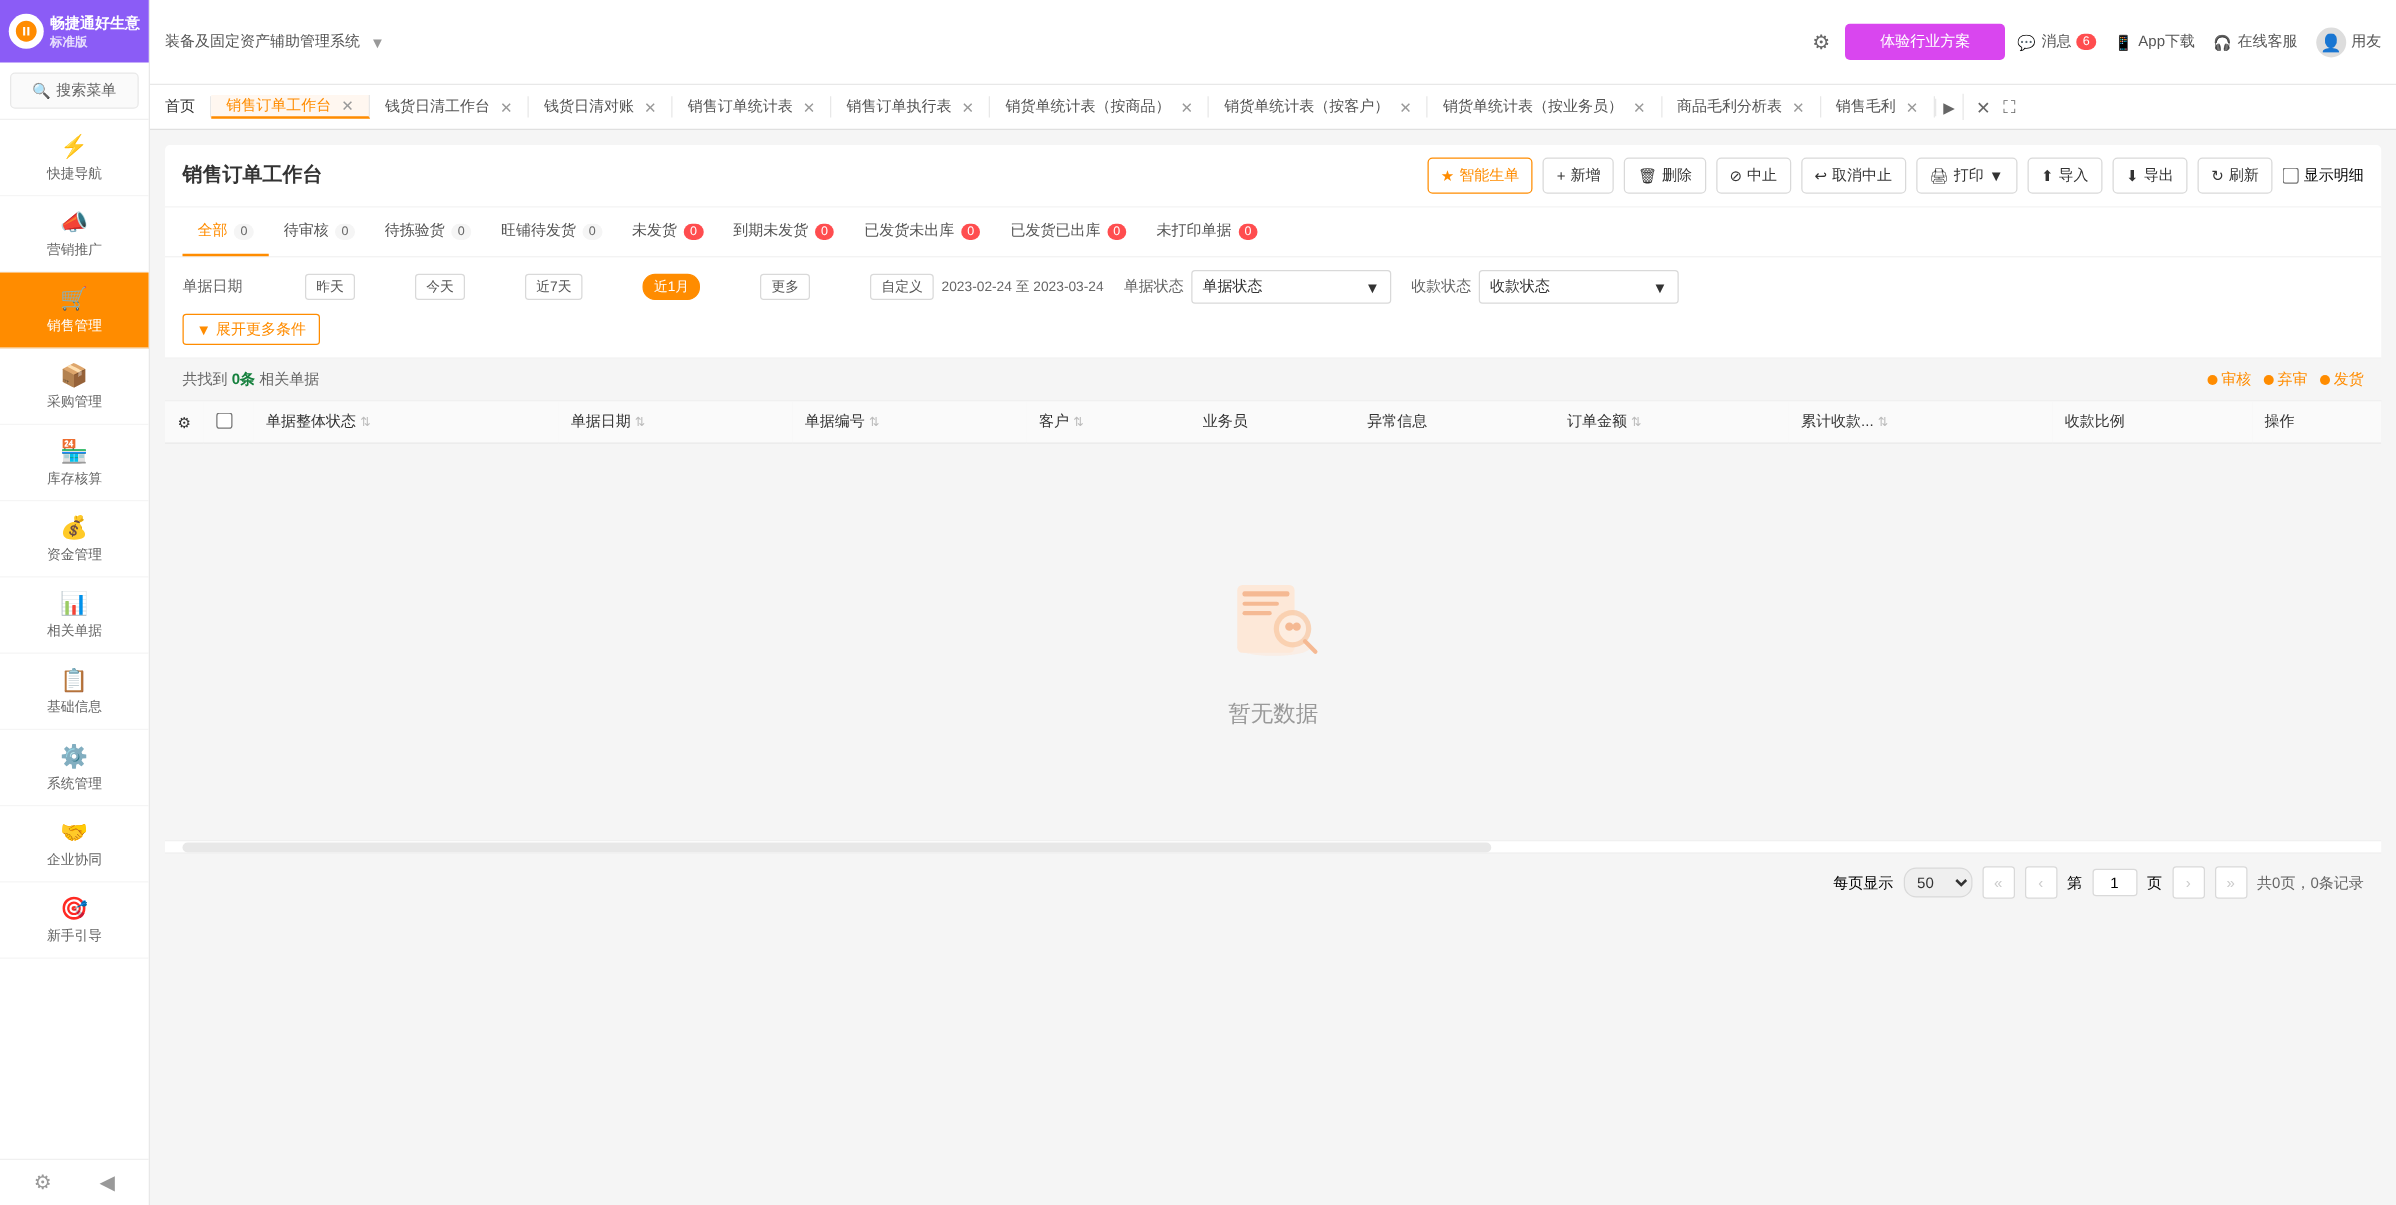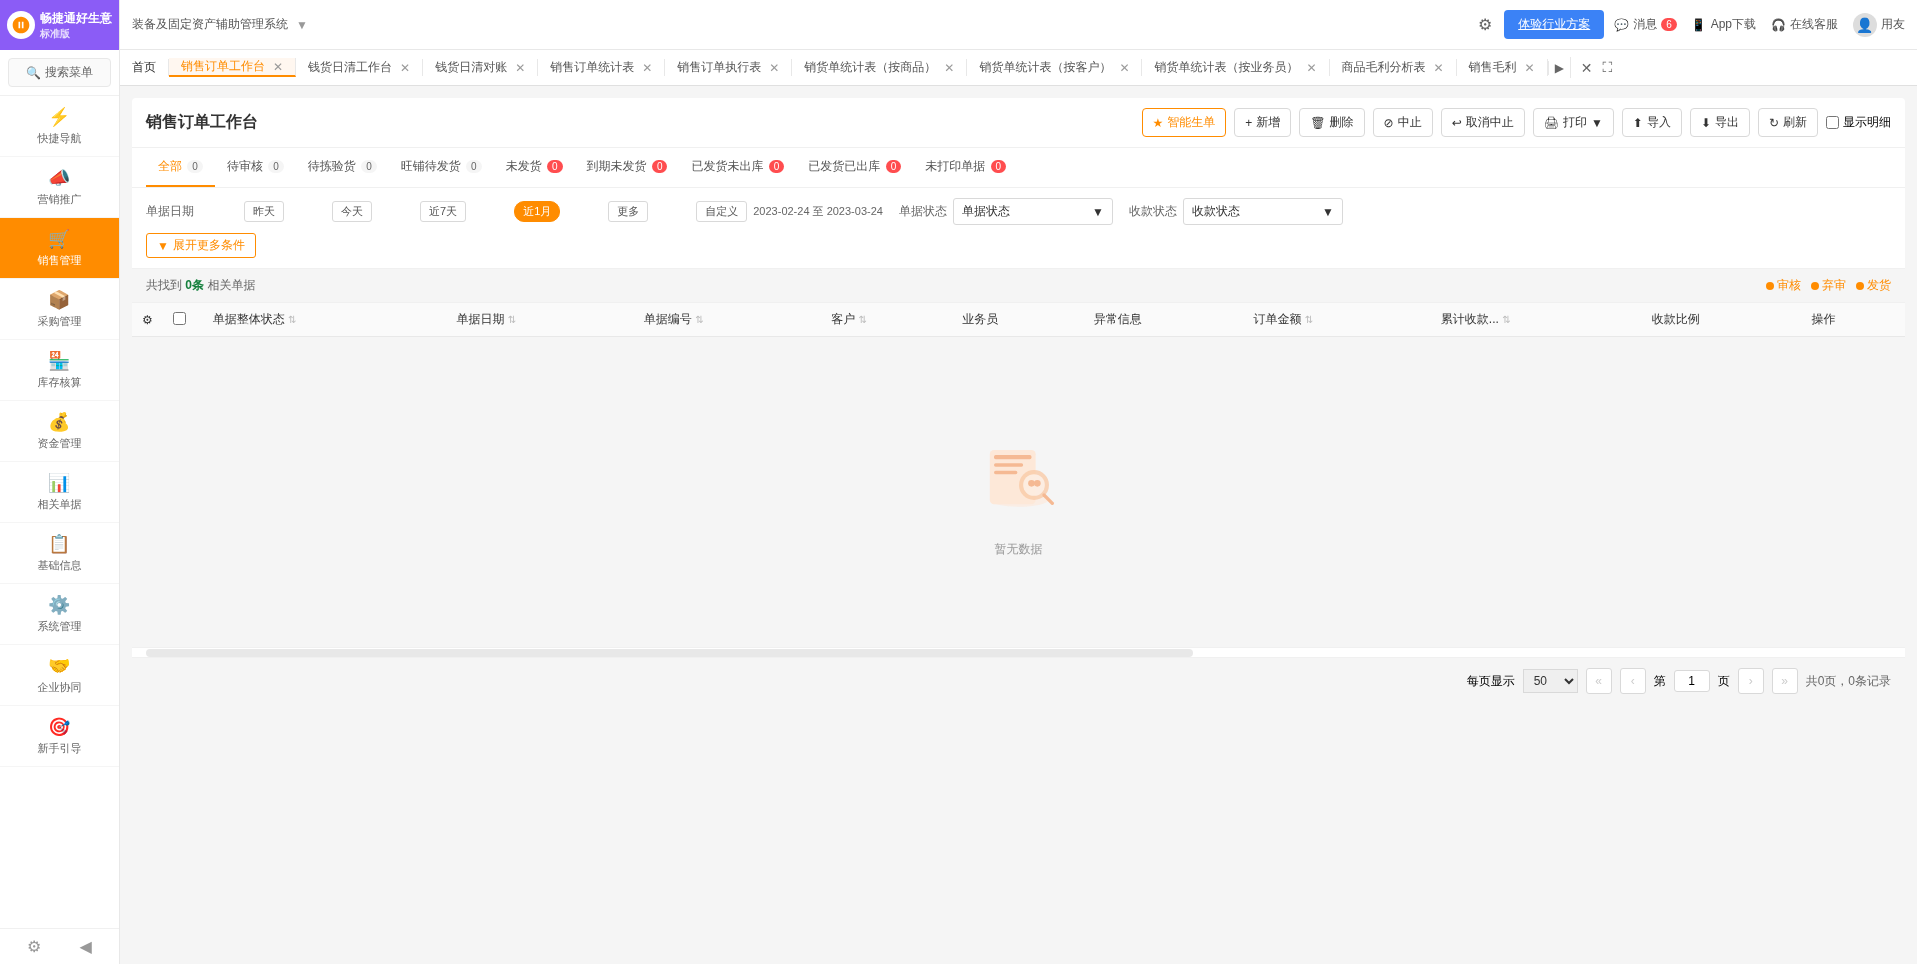--- a/index.html
+++ b/index.html
@@ -18,26 +18,26 @@
     .sidebar-item.active { background: #ff8c00; color: #fff; }
     .sidebar-item-icon { font-size: 18px; margin-bottom: 3px; }
     .sidebar-item-label { font-size: 11px; text-align: center; }
     .sidebar-footer { padding: 8px; display: flex; justify-content: space-around; border-top: 1px solid #f0f0f0; }
     .sidebar-footer-btn { cursor: pointer; color: #999; font-size: 16px; }
 
     
     .main { flex: 1; display: flex; flex-direction: column; overflow: hidden; }
 
     
-    .topbar { height: 50px; background: #fff; border-bottom: 1px solid #e8e8e8; display: flex; align-items: center; padding: 0 12px; gap: 10px; }
+    .topbar { height: 68px; background: #fff; border-bottom: 1px solid #e8e8e8; display: flex; align-items: center; padding: 0 12px; gap: 10px; }
     .topbar-title { font-size: 13px; color: #333; flex: 1; display: flex; align-items: center; gap: 8px; }
     .topbar-title-text { color: #555; }
     .topbar-dropdown { cursor: pointer; color: #999; }
     .topbar-actions { display: flex; align-items: center; gap: 12px; }
-    .topbar-btn-solution { background: #3b82f6; color: #fff; border: none; border-radius: 4px; padding: 6px 14px; cursor: pointer; font-size: 12px; text-decoration: underline; }
+    .topbar-btn-solution { background: #d946ef; color: #fff; border: none; border-radius: 4px; padding: 6px 28px; cursor: pointer; font-size: 12px; }
     .topbar-settings { color: #666; cursor: pointer; font-size: 16px; }
     .topbar-right { display: flex; align-items: center; gap: 15px; }
     .topbar-icon-item { display: flex; align-items: center; gap: 4px; color: #555; cursor: pointer; font-size: 12px; }
     .badge { background: #ff4d4f; color: #fff; border-radius: 10px; padding: 1px 5px; font-size: 10px; }
     .user-avatar { width: 24px; height: 24px; background: #ddd; border-radius: 50%; display: flex; align-items: center; justify-content: center; color: #999; font-size: 14px; }
 
     
     .tabs-bar { height: 36px; background: #fff; border-bottom: 1px solid #e0e0e0; display: flex; align-items: center; overflow: hidden; }
     .tab-item { padding: 0 12px; display: flex; align-items: center; gap: 5px; cursor: pointer; color: #555; font-size: 12px; border-right: 1px solid #e8e8e8; white-space: nowrap; flex-shrink: 0; }
     .tab-item.active { background: #fff7f0; color: #ff8c00; border-bottom: 2px solid #ff8c00; }
@@ -82,25 +82,25 @@
     .data-table { width: 100%; border-collapse: collapse; }
     .data-table th { background: #fafafa; border-bottom: 1px solid #e8e8e8; padding: 8px 10px; text-align: left; color: #333; font-weight: normal; white-space: nowrap; }
     .data-table th .sort-icon { color: #bbb; font-size: 10px; }
     .data-table td { border-bottom: 1px solid #f5f5f5; padding: 8px 10px; color: #333; }
     .col-checkbox { width: 40px; text-align: center; }
     .col-settings { width: 30px; }
 
     
     .empty-state { display: flex; flex-direction: column; align-items: center; justify-content: center; padding: 80px 0; }
     .empty-icon { width: 100px; height: 100px; margin-bottom: 16px; }
-    .empty-text { color: #999; font-size: 12px; }
+    .empty-text { color: #999; font-size: 18px; }
 
     
     .pagination { display: flex; align-items: center; justify-content: flex-end; padding: 10px 14px; border-top: 1px solid #f0f0f0; gap: 8px; }
-    .page-size-select { border: 1px solid #d9d9d9; border-radius: 0; padding: 3px 6px; color: #333; }
+    .page-size-select { border: 1px solid #d9d9d9; border-radius: 10px; padding: 3px 6px; color: #333; }
     .page-btn { width: 26px; height: 26px; border: 1px solid #d9d9d9; border-radius: 3px; cursor: pointer; background: #fff; display: flex; align-items: center; justify-content: center; color: #555; }
     .page-btn.disabled { color: #ccc; cursor: not-allowed; }
     .page-input { width: 36px; border: 1px solid #d9d9d9; border-radius: 3px; padding: 3px; text-align: center; }
     .page-info { color: #666; }
 
     
     ::-webkit-scrollbar { height: 6px; width: 6px; }
     ::-webkit-scrollbar-track { background: #f1f1f1; }
     ::-webkit-scrollbar-thumb { background: #ccc; border-radius: 3px; }
 

